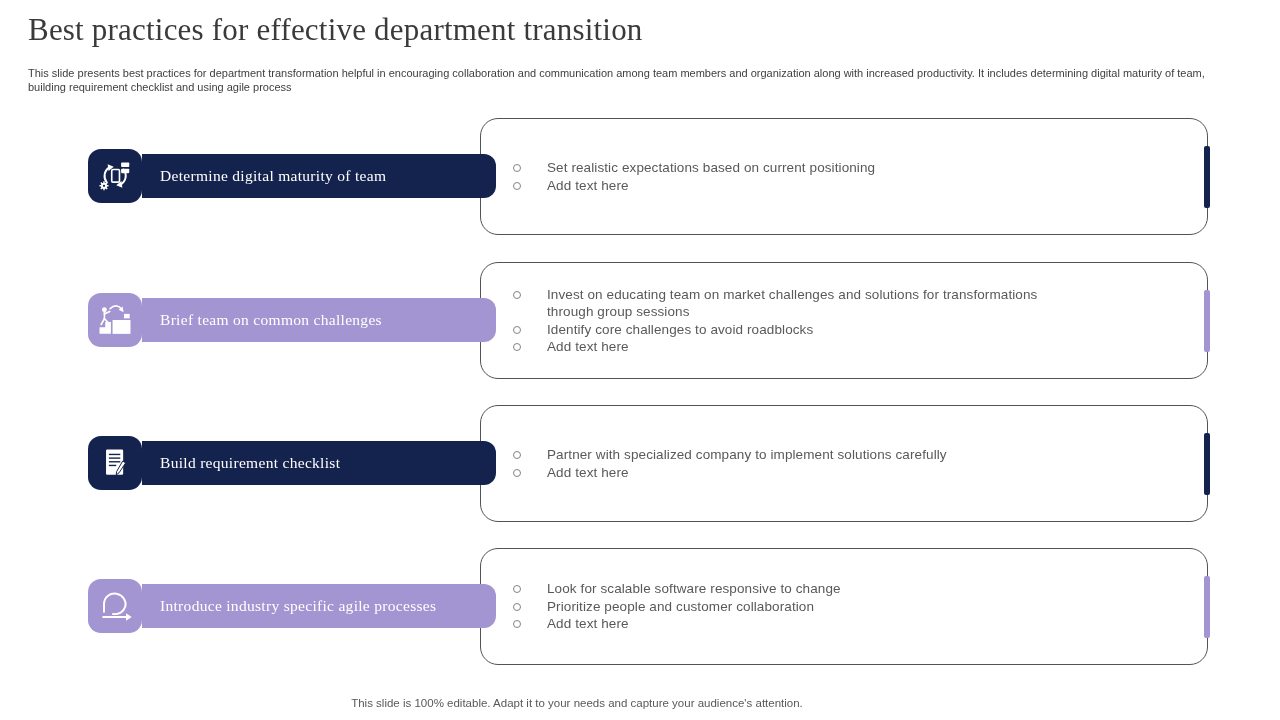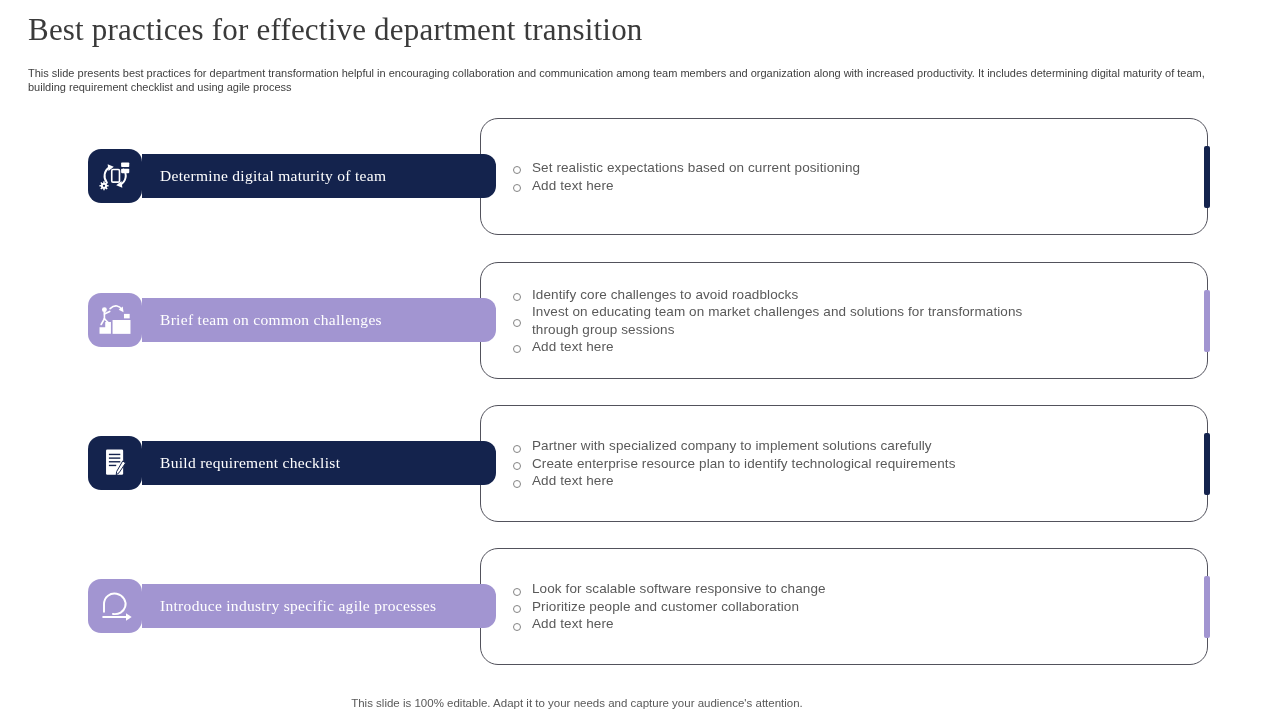--- a/index.html
+++ b/index.html
@@ -32,22 +32,22 @@
     display:flex;align-items:center;z-index:1;
   }
   .accent{
     position:absolute;right:-3px;top:50%;transform:translateY(-50%);
     width:6px;height:62px;border-radius:2px;
   }
   .bullets{
     list-style:none;margin:0;padding:0 0 0 32px;max-width:535px;
   }
   .bullet{
-    display:flex;gap:11px;
-    font-size:13.5px;line-height:17.5px;color:#595959;letter-spacing:.1px;align-items:center;
+    display:flex;gap:26px;
+    font-size:13.5px;line-height:17.5px;color:#595959;letter-spacing:.1px;
   }
   .dot{
     flex:0 0 auto;width:6px;height:6px;margin-top:5px;
     border:1.5px solid #848484;border-radius:50%;background:transparent;
   }
   .label-bar{
     position:absolute;left:142px;top:36px;width:354px;height:44px;
     border-radius:0 12px 12px 0;z-index:2;
     display:flex;align-items:center;padding-left:18px;box-sizing:border-box;
   }
@@ -109,25 +109,25 @@
         <circle cx="13.5" cy="39" r="1.4" fill="#14234d"></circle>
       </svg>
     </div>
   </div>
 
   <div class="row row-2">
     <div class="card">
       <ul class="bullets">
         <li class="bullet">
             <span class="dot"></span>
+            <span>Invest on educating team on market challenges and solutions for transformations through group sessions</span>
+          </li>
+        <li class="bullet">
+            <span class="dot"></span>
             <span>Identify core challenges to avoid roadblocks</span>
-          </li>
-        <li class="bullet">
-            <span class="dot"></span>
-            <span>Invest on educating team on market challenges and solutions for transformations through group sessions</span>
           </li>
         <li class="bullet">
             <span class="dot"></span>
             <span>Add text here</span>
           </li>
       </ul>
       <div class="accent purple-bg"></div>
     </div>
     <div class="label-bar purple-bg">
       <span>Brief team on common challenges</span>
@@ -152,24 +152,20 @@
 
   <div class="row row-3">
     <div class="card">
       <ul class="bullets">
         <li class="bullet">
             <span class="dot"></span>
             <span>Partner with specialized company to implement solutions carefully</span>
           </li>
         <li class="bullet">
             <span class="dot"></span>
-            <span>Create enterprise resource plan to identify technological requirements</span>
-          </li>
-        <li class="bullet">
-            <span class="dot"></span>
             <span>Add text here</span>
           </li>
       </ul>
       <div class="accent navy-bg"></div>
     </div>
     <div class="label-bar navy-bg">
       <span>Build requirement checklist</span>
     </div>
     <div class="icon-box navy-bg">
       <svg viewBox="0 0 54 54" aria-hidden="true">

